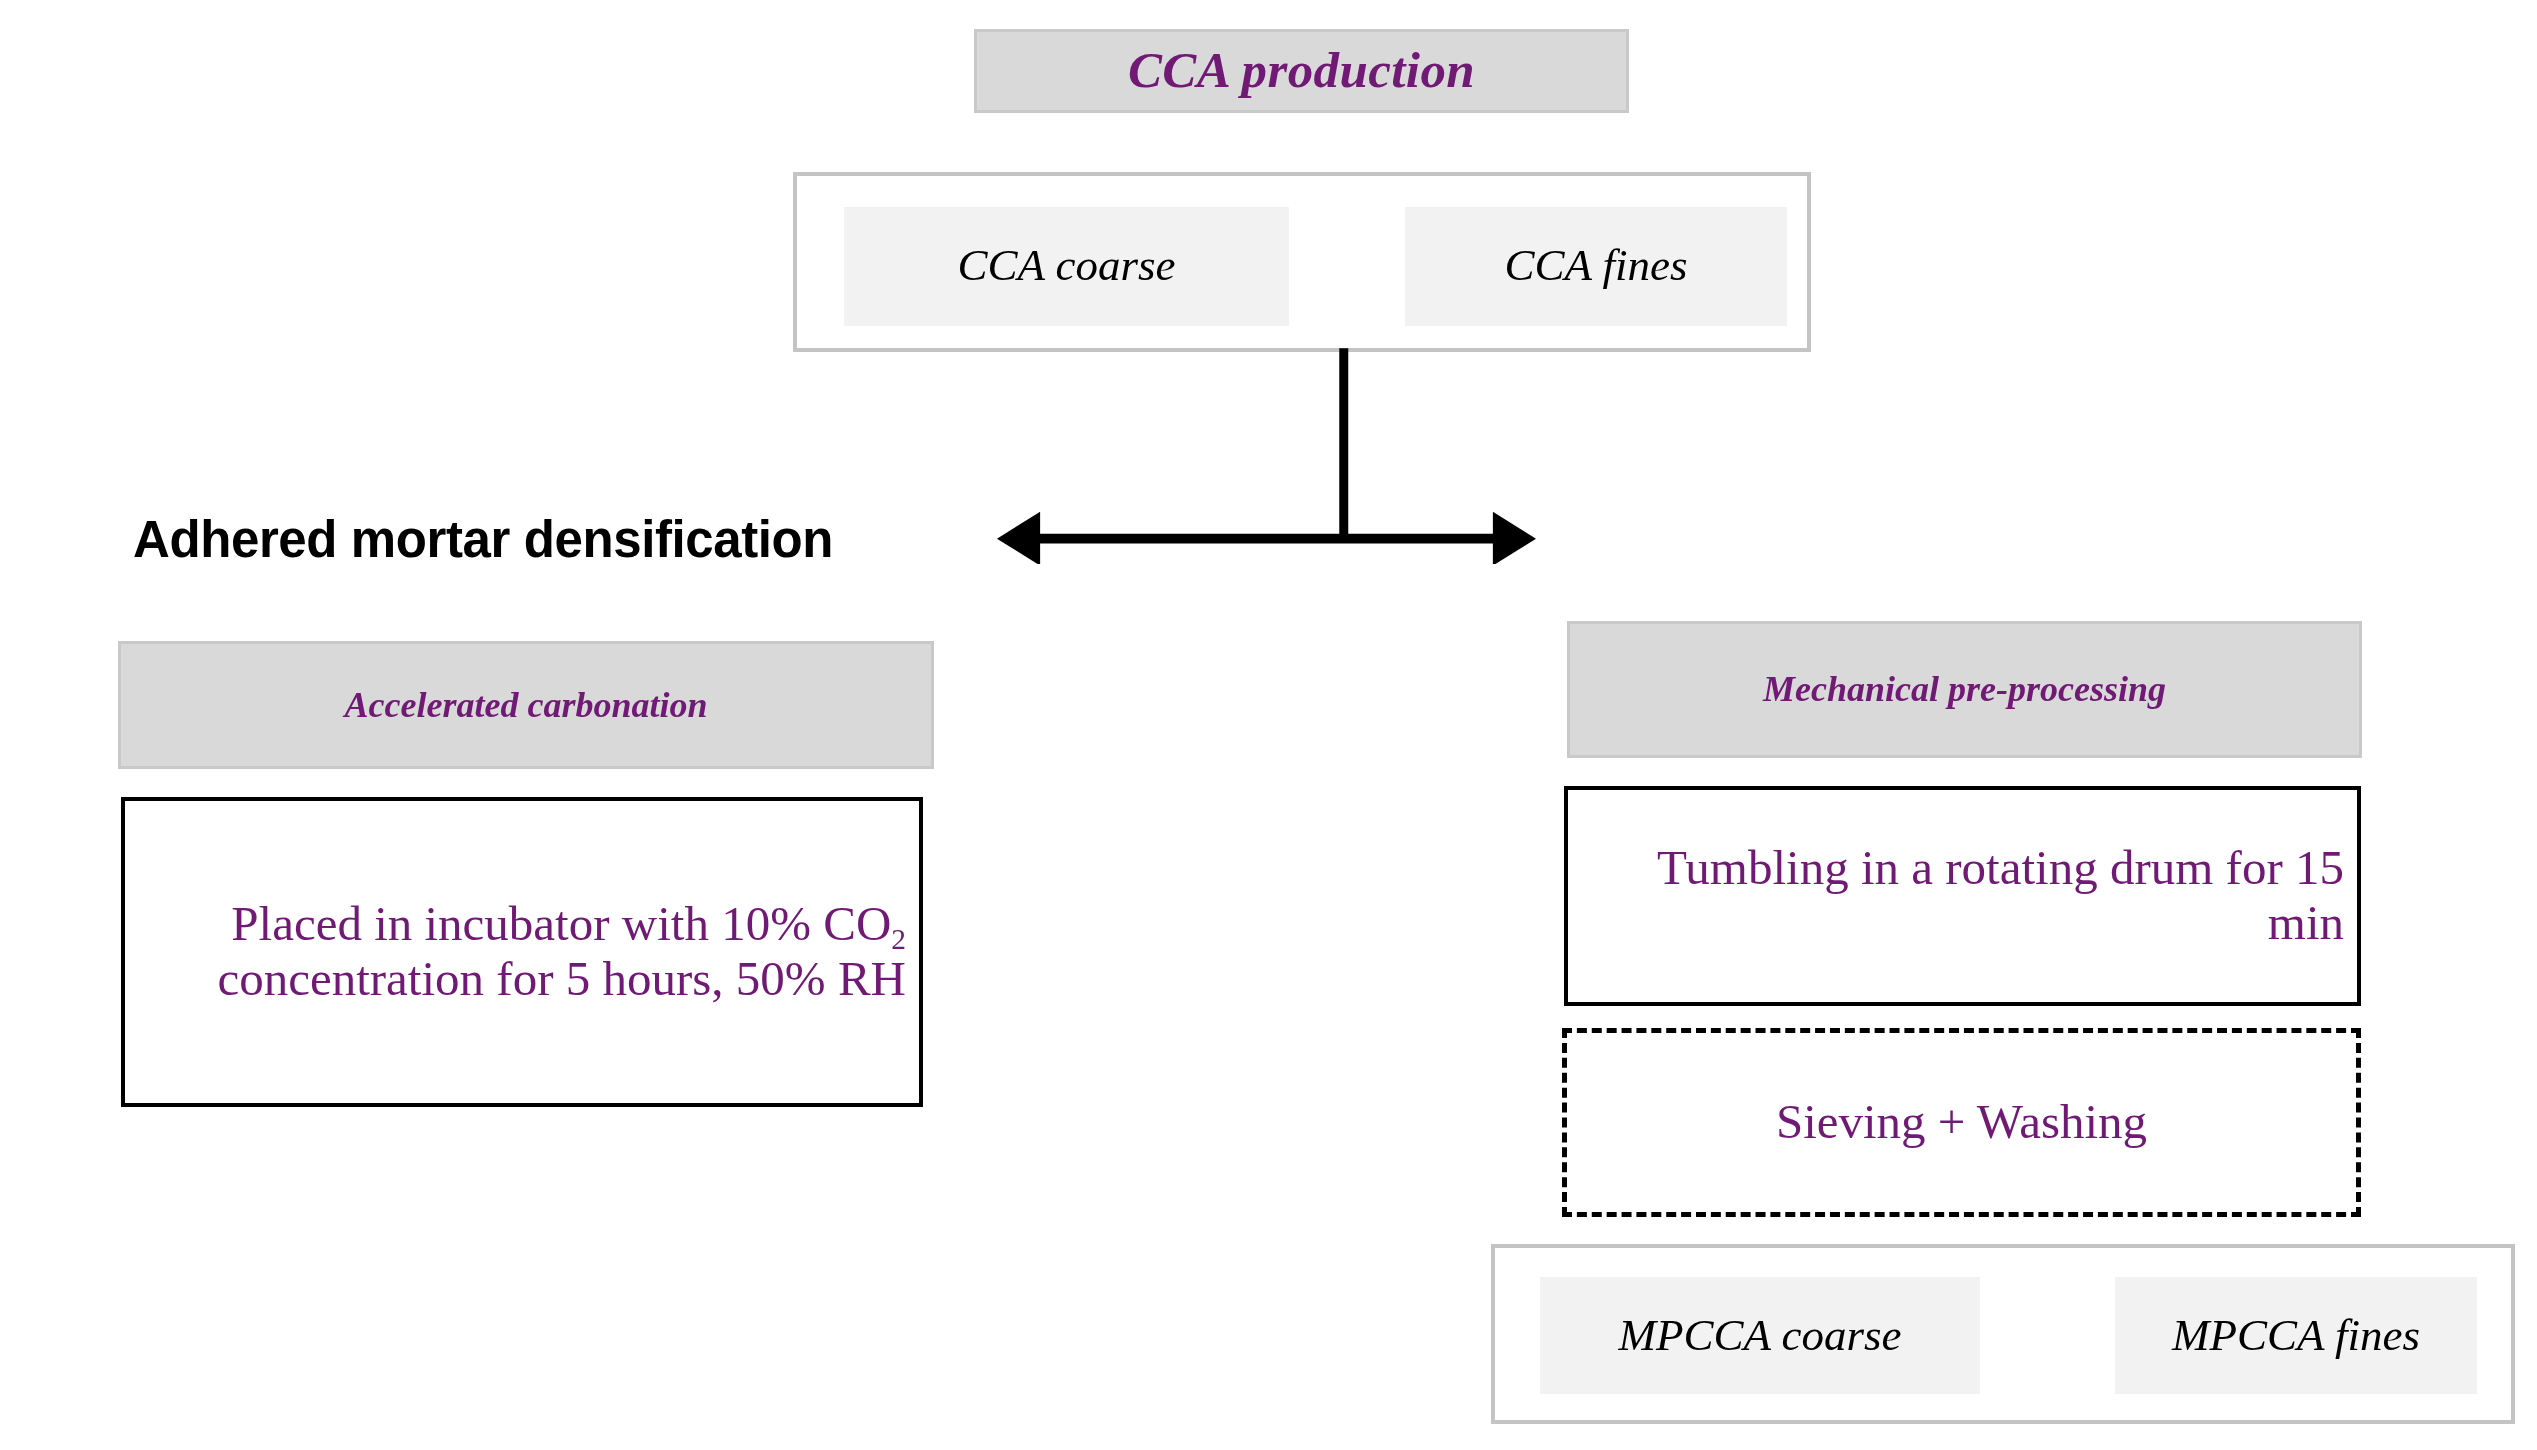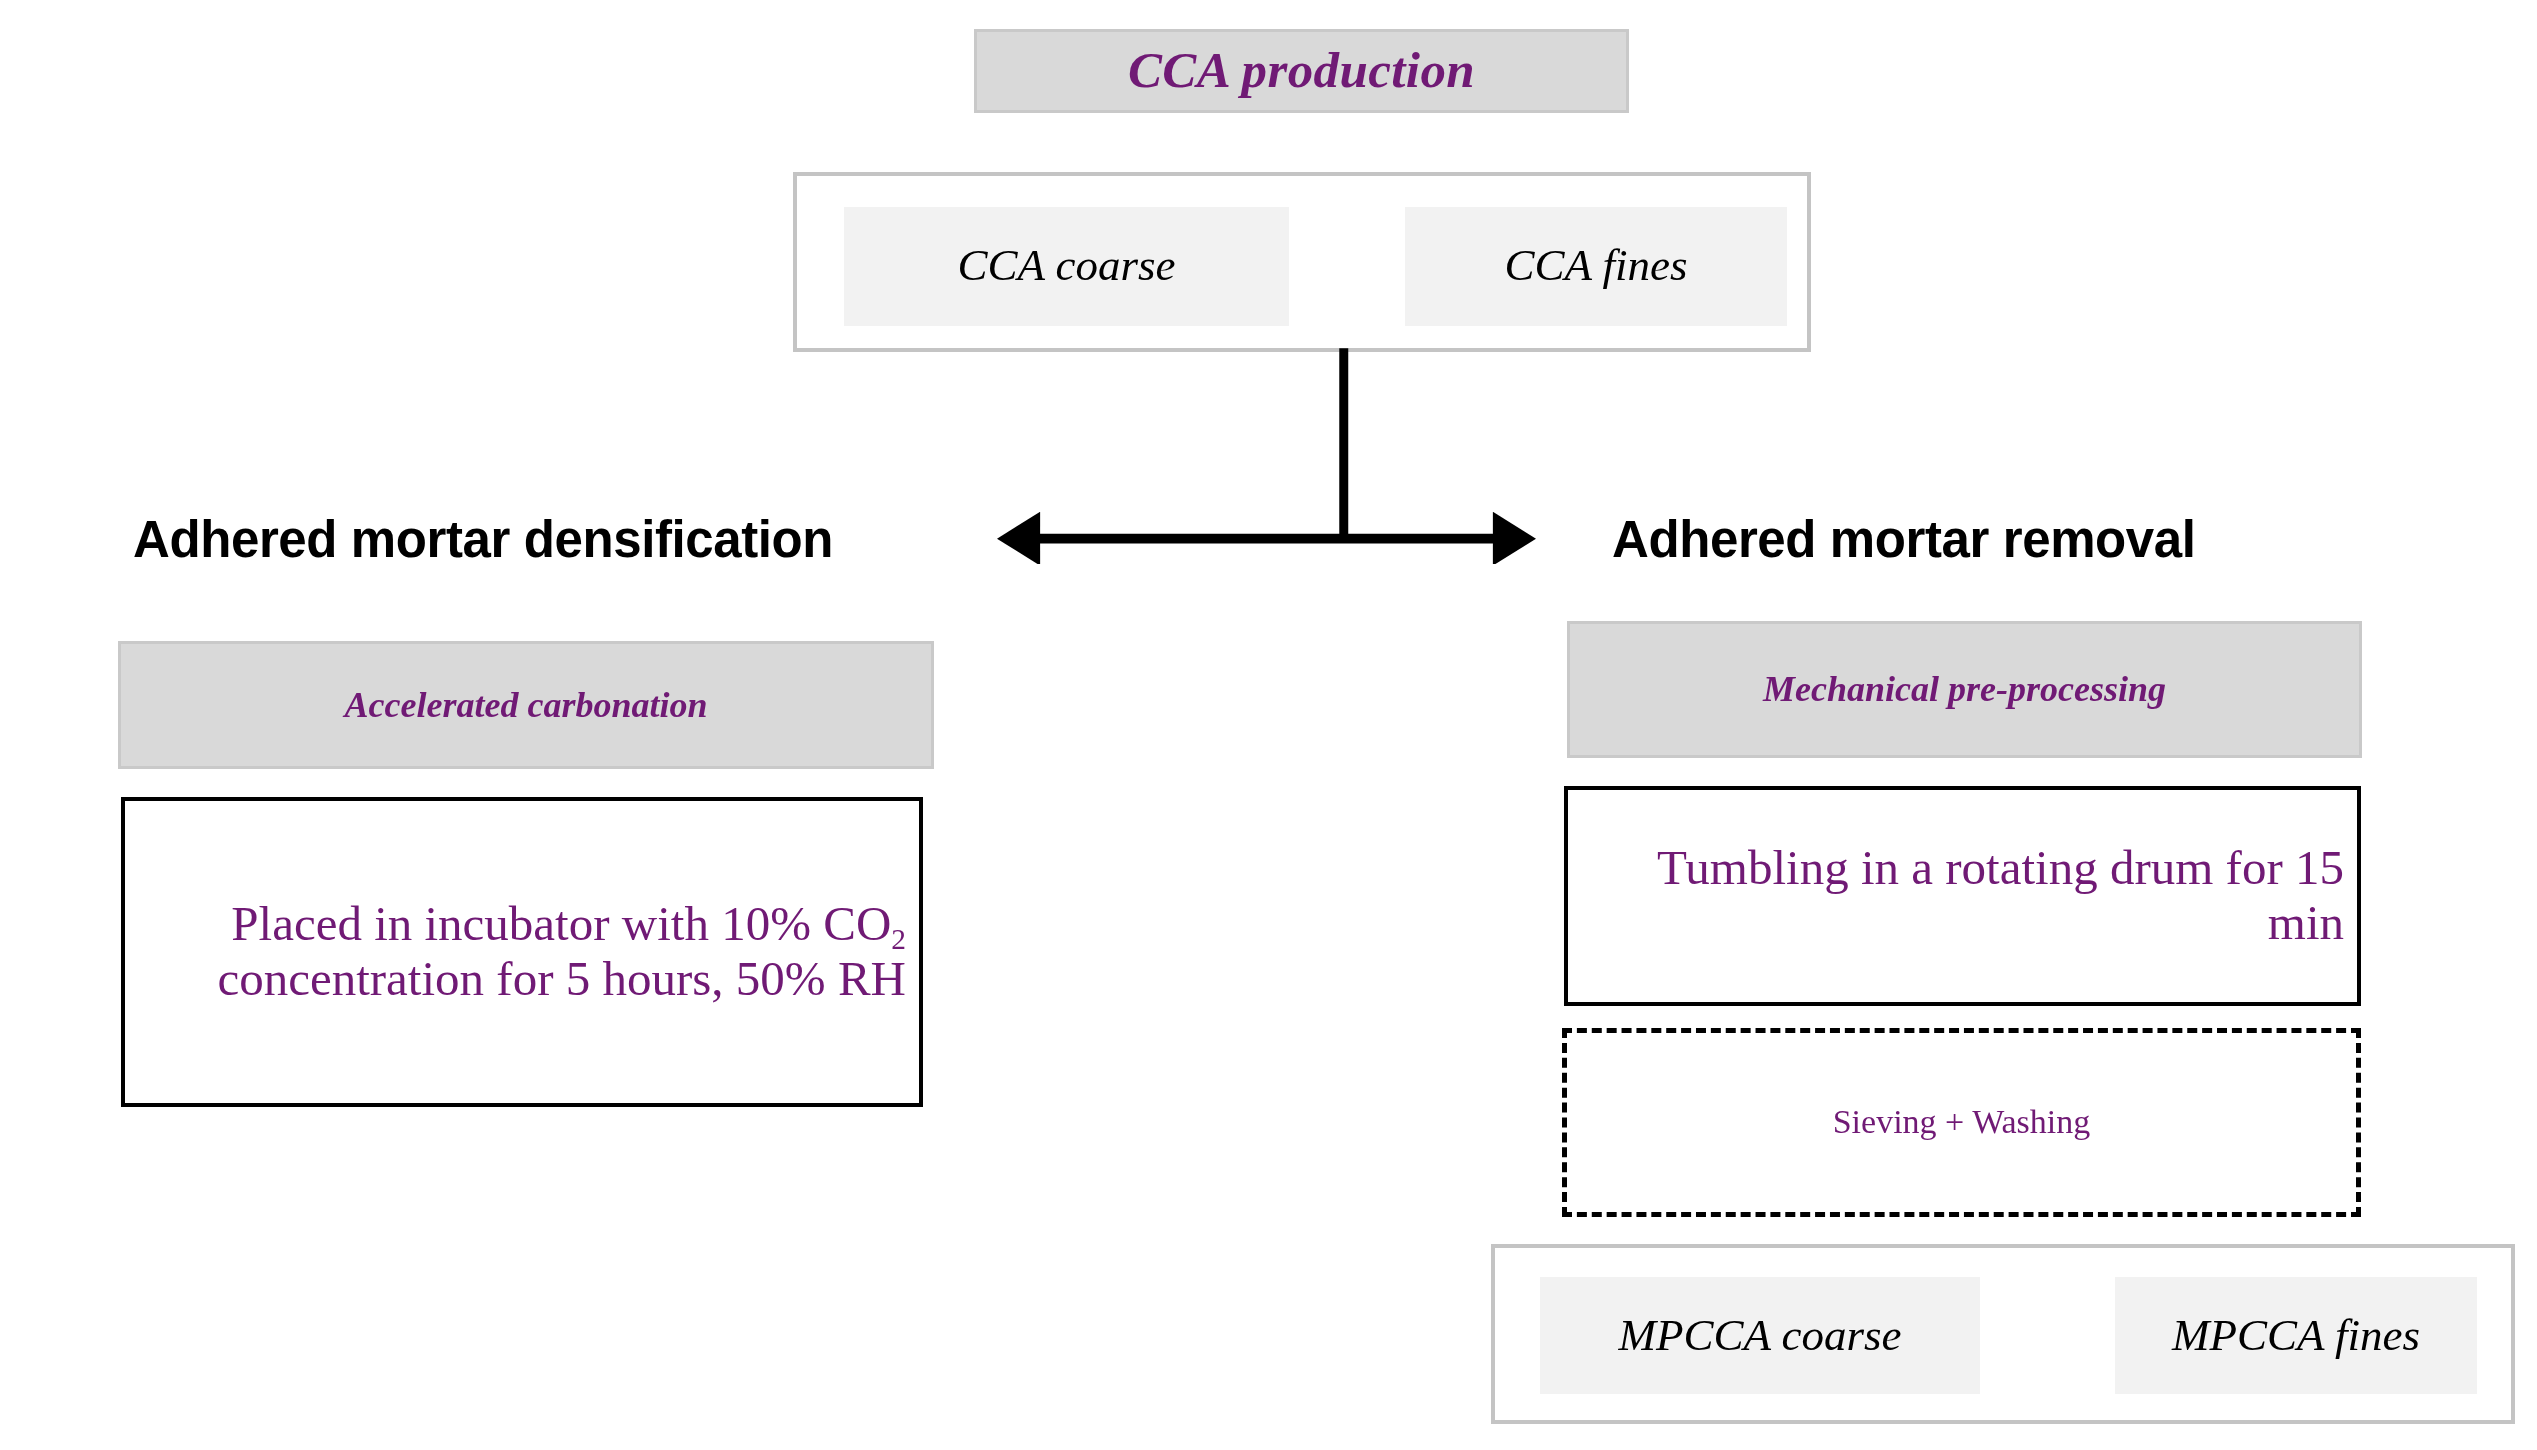--- a/index.html
+++ b/index.html
@@ -122,21 +122,21 @@
   #tumbling-box  { left: 1564px; top: 786px; width: 797px;  height: 220px; }
 
   
   #sieving-box {
     left: 1562px;
     top: 1028px;
     width: 799px;
     height: 189px;
     background: #ffffff;
     border: 5.4px dashed #000000;
-    font-size: 34px;
+    font-size: 49px;
   }
 
   .detail-box sub, #incubator-box sub {
     font-size: 0.60em;
     vertical-align: baseline;
     position: relative;
     top: 0.30em;
   }
 
   
@@ -171,21 +171,20 @@
 
   <div class="node detail-box" id="incubator-box">
     <span style="display: inline;">
       <span>Placed in incubator with</span>
       <span>10% CO</span><sub>2</sub><span> concentration for 5</span>
       <span>hours, 50% RH</span>
     </span>
   </div>
 
 
-  <div class="branch-heading" id="heading-right">Adhered mortar removal</div>
 
   <div class="node process-header" id="mech-preproc">Mechanical  pre-processing</div>
 
   <div class="node detail-box" id="tumbling-box">Tumbling in a rotating drum for 15 min</div>
 
   <div class="node" id="sieving-box">Sieving + Washing</div>
 
   <div class="group-box" id="mp-group">
     <div class="chip" id="mp-coarse">MPCCA coarse</div>
     <div class="chip" id="mp-fines">MPCCA fines</div>

